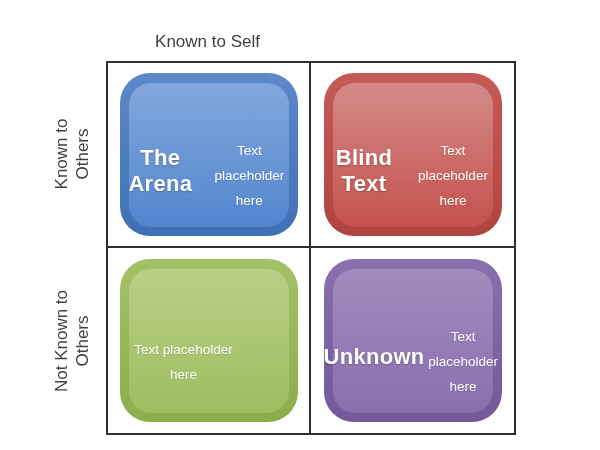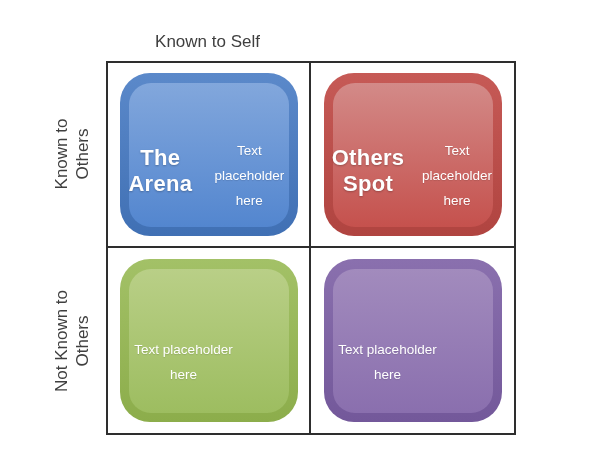--- a/index.html
+++ b/index.html
@@ -110,40 +110,41 @@
           <div class="tile-body">Text placeholder here</div>
         </div>
       </div>
     </div>
 
     <div class="cell c1">
       <div class="tile" style="--outer-top: #c65a56; --outer-bottom: #b04440; --inner-top: #d38a88; --inner-bottom: #c5514d;">
         <div class="tile-shadow"></div>
         <div class="tile-inner"></div>
         <div class="tile-content">
-          <div class="tile-title">Others Spot</div>
+          <div class="tile-title">Blind Text</div>
           <div class="tile-body">Text placeholder here</div>
         </div>
       </div>
     </div>
 
     <div class="cell c2">
       <div class="tile" style="--outer-top: #a3c167; --outer-bottom: #8cad4b; --inner-top: #b9cf87; --inner-bottom: #9dbd60;">
         <div class="tile-shadow"></div>
         <div class="tile-inner"></div>
         <div class="tile-content">
           <div class="tile-body">Text placeholder here</div>
         </div>
       </div>
     </div>
 
     <div class="cell c3">
       <div class="tile" style="--outer-top: #8a70ae; --outer-bottom: #73589a; --inner-top: #a28bbd; --inner-bottom: #8a6fae;">
         <div class="tile-shadow"></div>
         <div class="tile-inner"></div>
         <div class="tile-content">
+          <div class="tile-title">Unknown</div>
           <div class="tile-body">Text placeholder here</div>
         </div>
       </div>
     </div>
 
   </div>
 </div>
 
 </body></html>

